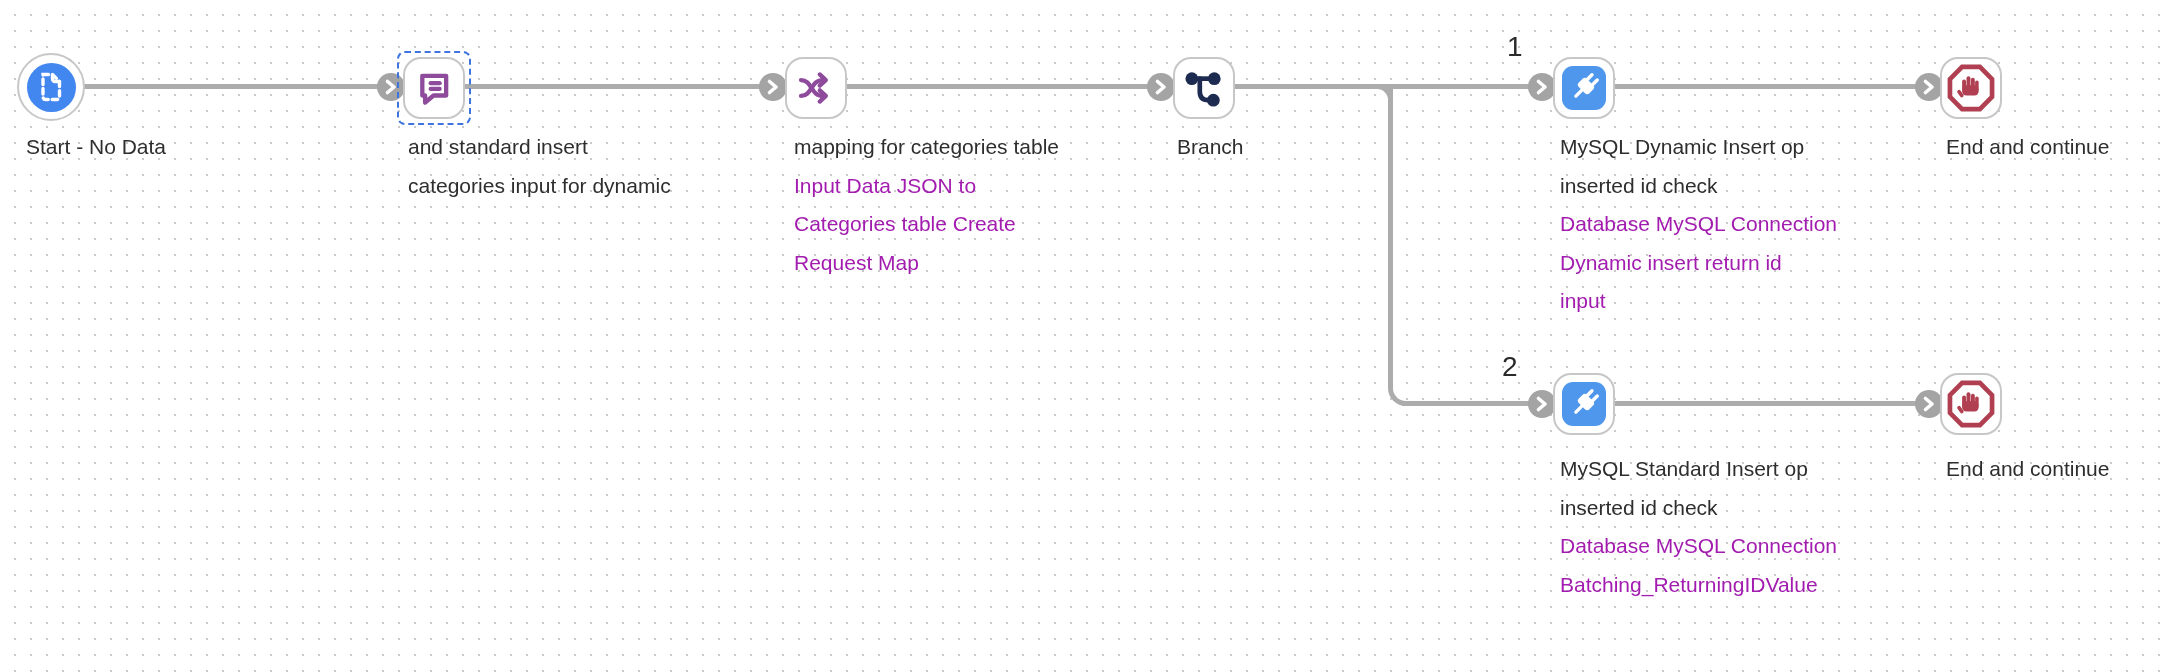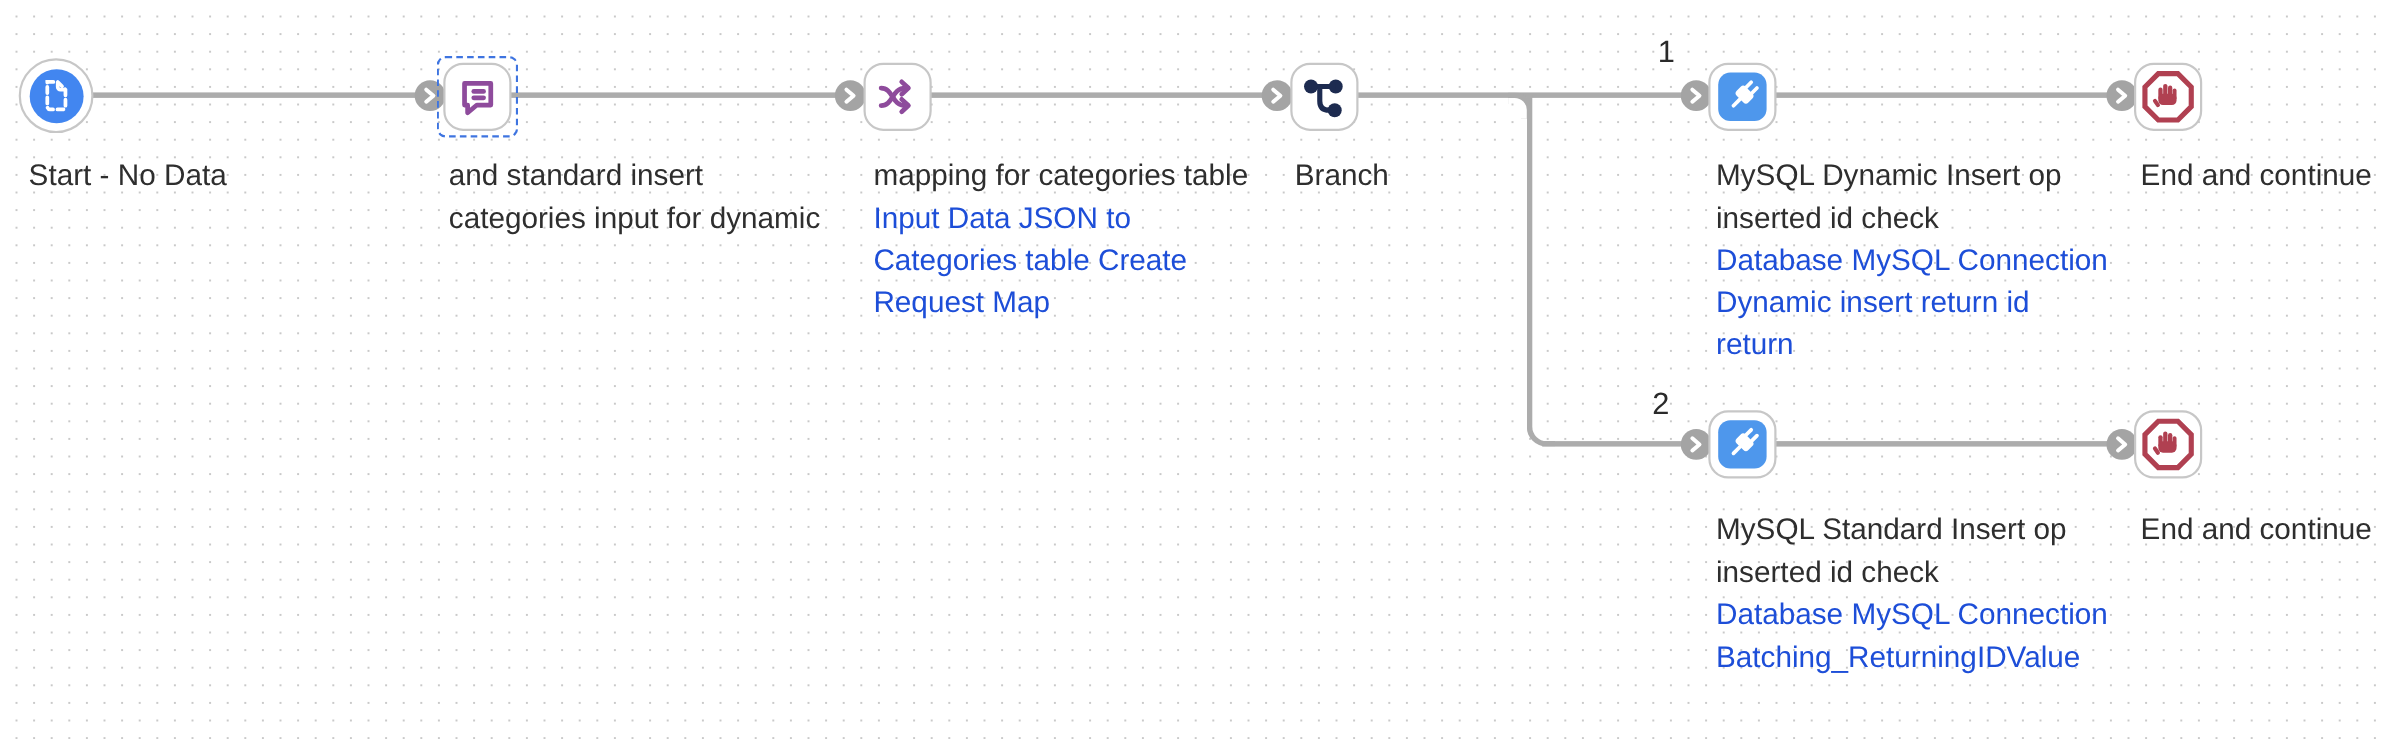--- a/index.html
+++ b/index.html
@@ -57,24 +57,24 @@
     width: 49px; height: 49px; border-radius: 50%; background: #4286f0;
     display: flex; align-items: center; justify-content: center;
   }
   .plug-box {
     width: 44px; height: 44px; border-radius: 11px; background: #4e97ec;
     display: flex; align-items: center; justify-content: center;
   }
 
   
   .label {
-    position: absolute; font-size: 27px; line-height: 38.5px;
-    color: #2e2e2e; white-space: nowrap; z-index: 5; margin-top: 12px;
-  }
-  .label .link { color: #1d4ed8; }
+    position: absolute; font-size: 21px; line-height: 38.5px;
+    color: #2e2e2e; white-space: nowrap; z-index: 5;
+  }
+  .label .link { color: #a21caf; }
   .out-num {
     position: absolute; font-size: 28px; line-height: 28px; color: #2a2a2a; z-index: 5;
   }
 </style>
 </head>
 <body>
 
 <div class="hline" style="left:51px; top:84px; width:1895px;"></div>
 <div class="corner-down"></div>
 <div class="branch-drop"></div>
@@ -230,21 +230,21 @@
 
 <div class="label" style="left:1177px; top:128px;">
   <div>Branch</div>
 </div>
 
 <div class="label" style="left:1560px; top:128px;">
   <div>MySQL Dynamic Insert op</div>
   <div>inserted id check</div>
   <div class="link">Database MySQL Connection</div>
   <div class="link">Dynamic insert return id</div>
-  <div class="link">return</div>
+  <div class="link">input</div>
 </div>
 
 <div class="label" style="left:1946px; top:128px;">
   <div>End and continue</div>
 </div>
 
 <div class="label" style="left:1560px; top:450px;">
   <div>MySQL Standard Insert op</div>
   <div>inserted id check</div>
   <div class="link">Database MySQL Connection</div>

